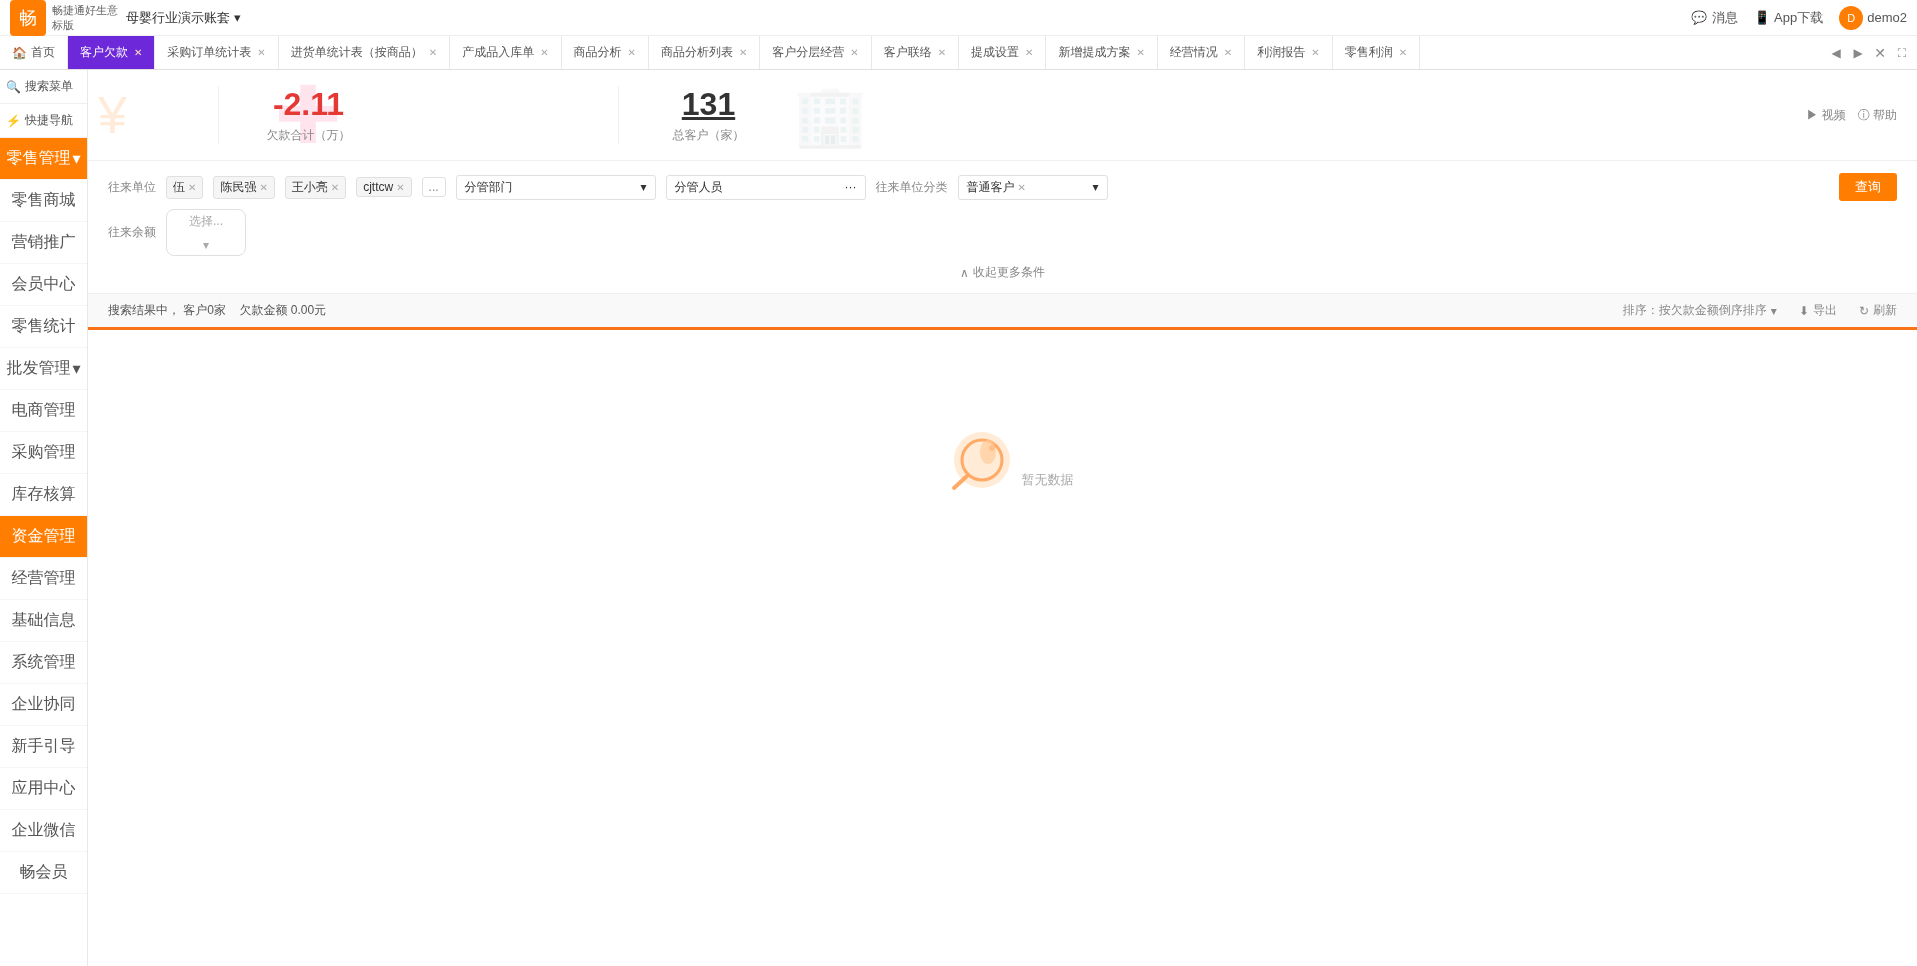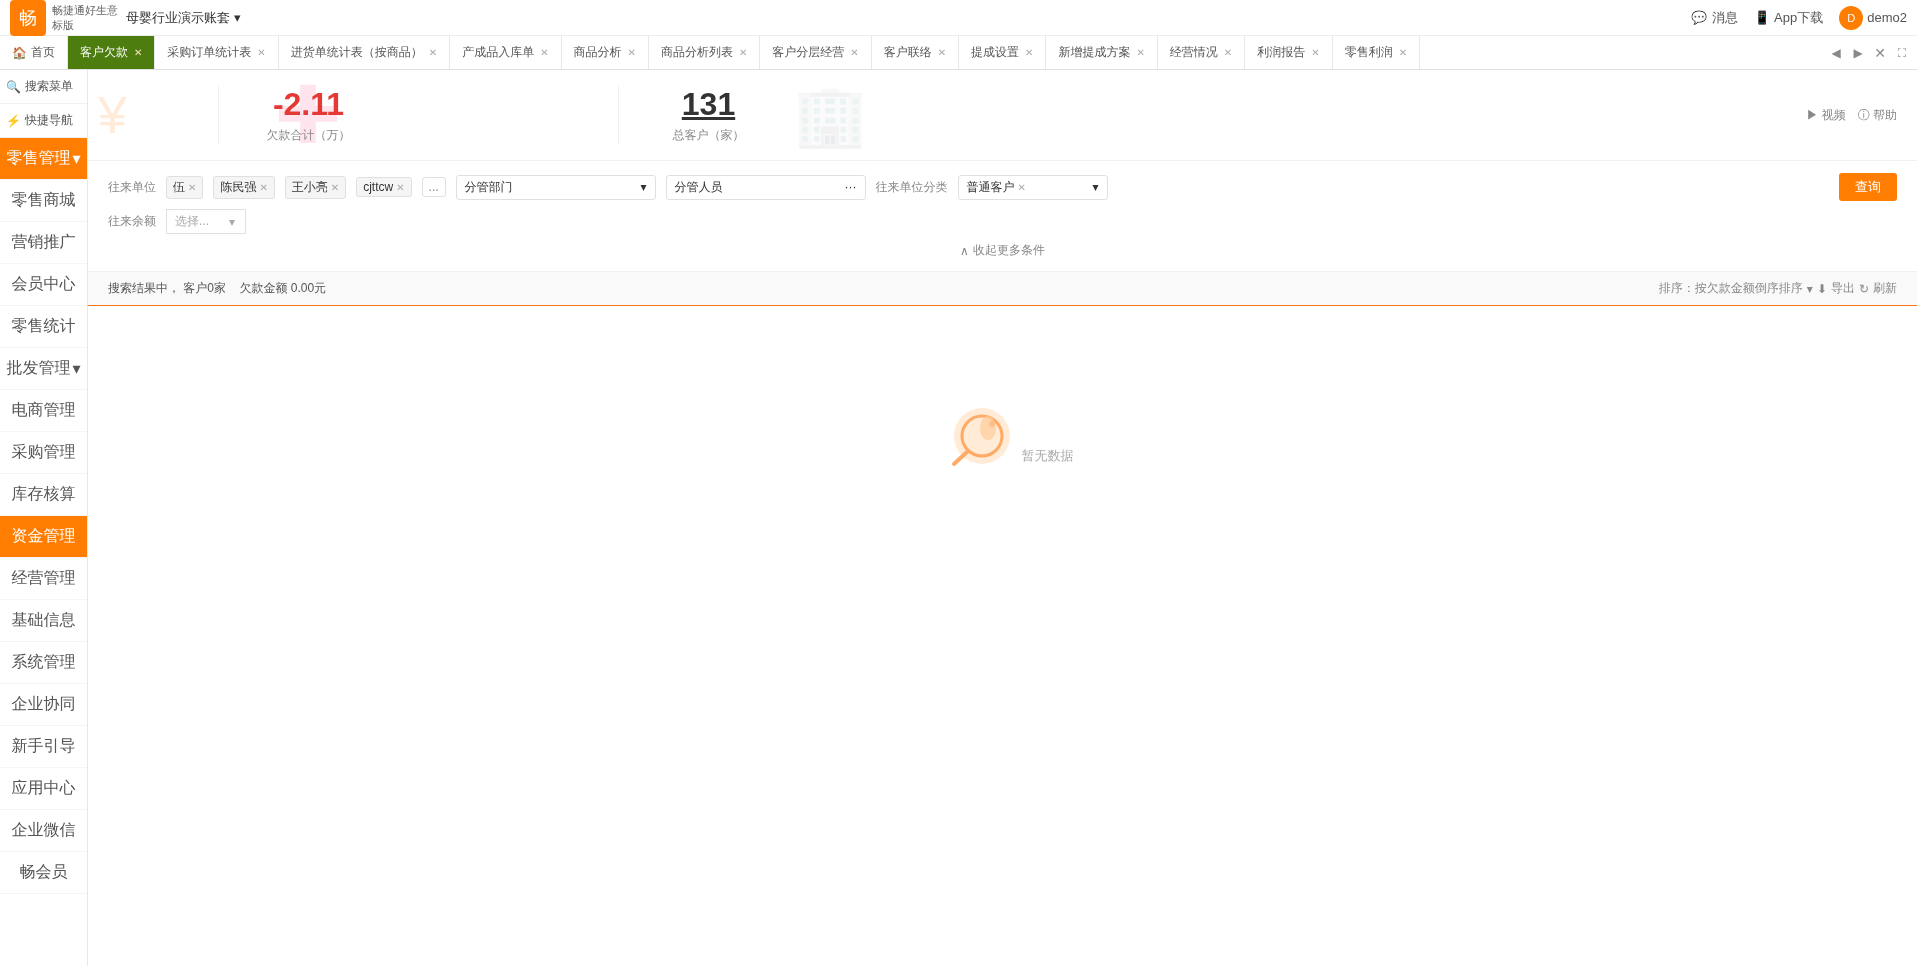--- a/index.html
+++ b/index.html
@@ -40,21 +40,21 @@
       display: flex;
       align-items: center;
       gap: 4px;
       cursor: pointer;
       font-size: 12px;
       color: #555;
       border-right: 1px solid #e8e8e8;
       white-space: nowrap;
       flex-shrink: 0;
     }
-    .nav-tab.active { background: #4d7c0f; color: #fff; }
+    .nav-tab.active { background: #6d28d9; color: #fff; }
     .nav-tab .close-x { font-size: 10px; color: #aaa; cursor: pointer; margin-left: 2px; }
     .nav-tab.active .close-x { color: #ffe0c0; }
     .nav-tab-home { background: #fff; }
     .nav-arrows { display: flex; align-items: center; margin-left: auto; padding: 0 4px; }
     .nav-arrow-btn { width: 22px; height: 22px; display: flex; align-items: center; justify-content: center; cursor: pointer; color: #888; font-size: 12px; }
 
     
     .main-layout { display: flex; flex: 1; overflow: hidden; }
 
     
@@ -177,29 +177,30 @@
       color: #333;
       background: #fff;
       cursor: pointer;
       min-width: 120px;
       justify-content: flex-end;
     }
     .filter-select-wide { min-width: 200px; }
     .filter-input {
       display: flex;
       align-items: center;
-      gap: 20px;
+      gap: 8px;
       border: 1px solid #e0e0e0;
-      border-radius: 0;
+      border-radius: 8px;
       padding: 3px 8px;
       font-size: 12px;
       color: #aaa;
       background: #fff;
       cursor: pointer;
       min-width: 80px;
+      flex-direction: column;
     }
     .collapse-btn {
       display: flex;
       align-items: center;
       gap: 4px;
       font-size: 12px;
       color: #888;
       cursor: pointer;
       justify-content: center;
     }
@@ -214,25 +215,25 @@
       margin-left: auto;
     }
 
     
     .result-bar {
       display: flex;
       align-items: flex-start;
       justify-content: space-between;
       padding: 8px 20px;
       background: #f9f9f9;
-      border-bottom: 1px solid #f97316;
+      border-bottom: 3px solid #f97316;
       font-size: 12px;
       color: #555;
     }
-    .result-bar-right { display: flex; align-items: center; gap: 4px; color: #888; }
+    .result-bar-right { display: flex; align-items: center; gap: 22px; color: #888; }
     .result-action { display: flex; align-items: center; gap: 4px; cursor: pointer; color: #888; }
     .sort-label { display: flex; align-items: center; gap: 4px; cursor: pointer; }
 
     
     .data-table {
       background: #fff;
       margin: 0;
       flex: 1;
     }
     .table-header {

